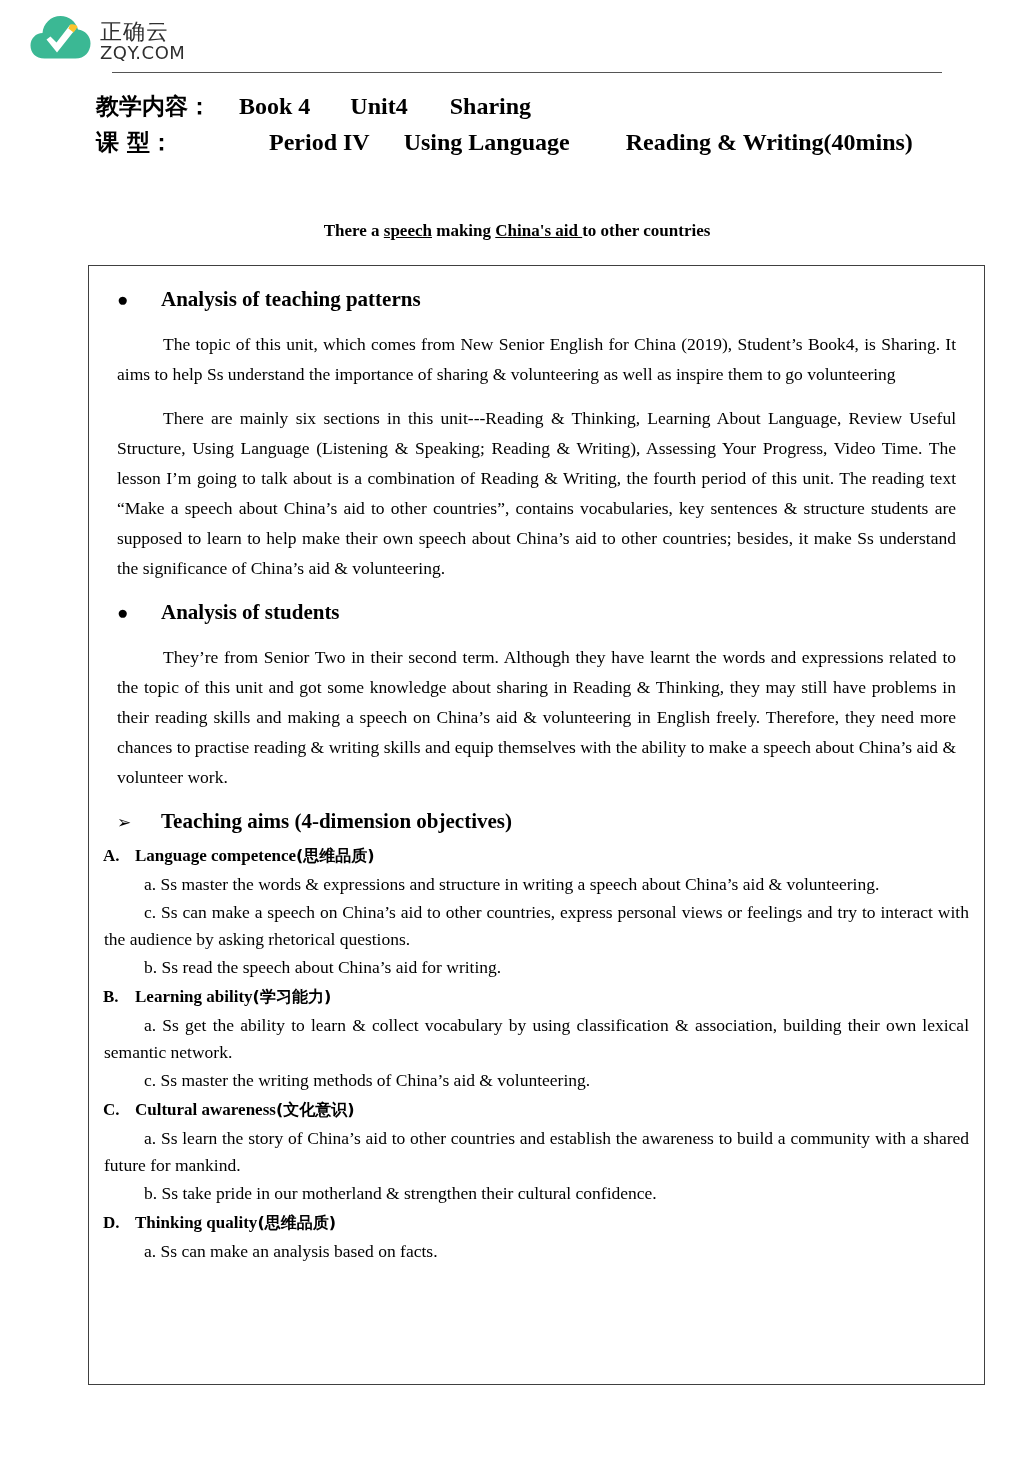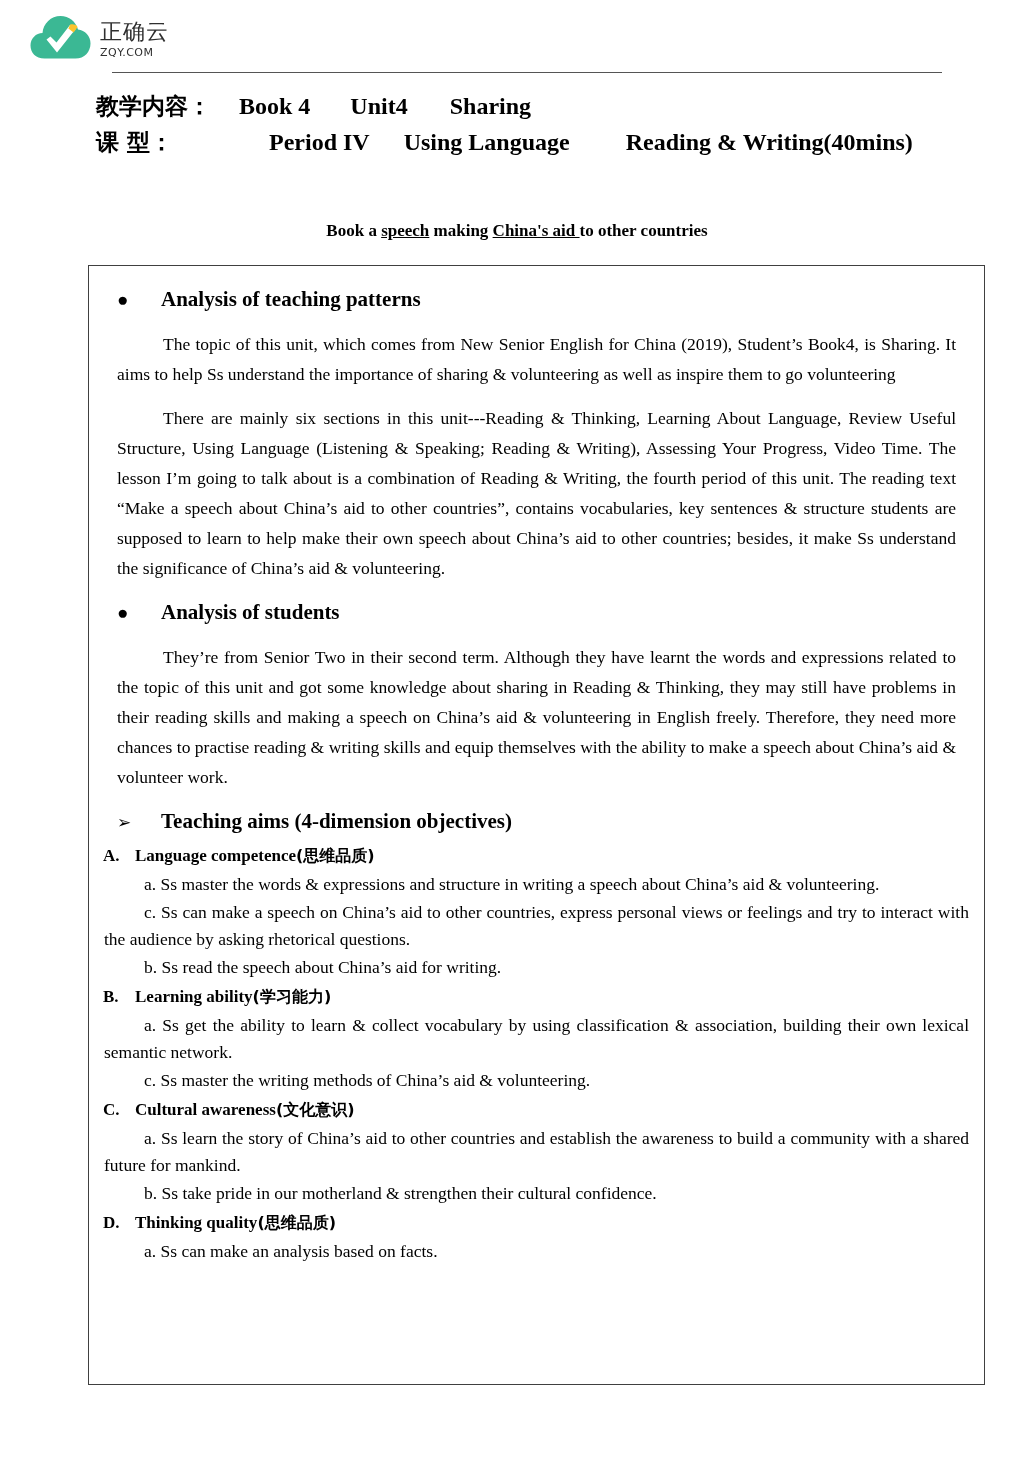--- a/index.html
+++ b/index.html
@@ -52,21 +52,21 @@
     display: block;
     font-family: "DejaVu Sans", "Liberation Sans", sans-serif;
     font-size: 22px;
     line-height: 24px;
     letter-spacing: 1px;
     color: #2f2f2f;
   }
   .logo-en {
     display: block;
     font-family: "DejaVu Sans", "Liberation Sans", sans-serif;
-    font-size: 11px;
+    font-size: 18px;
     line-height: 17px;
     letter-spacing: 0.5px;
     color: #2f2f2f;
   }
   .header-rule {
     position: absolute;
     left: 112px;
     top: 72px;
     width: 830px;
     height: 1px;
@@ -208,21 +208,21 @@
       </span>
     </div>
     <div class="header-rule"></div>
   </div>
 
   <div class="title-block">
     <div class="title-line"><span class="t-cn">教学内容：</span><span class="t-gap-a"></span><span>Book 4</span><span class="t-gap-b"></span><span>Unit4</span><span class="t-gap-c"></span><span>Sharing</span></div>
     <div class="title-line-2"><span class="t-cn">课 型：</span><span class="t-gap-d"></span><span>Period IV</span><span class="t-gap-e"></span><span>Using Language</span><span class="t-gap-f"></span><span>Reading &amp; Writing</span><span>(40mins)</span></div>
   </div>
 
-  <div class="subtitle"><span>Book a </span><u>speech</u><span> making </span><u>China's aid </u><span>to other countries</span></div>
+  <div class="subtitle"><span>There a </span><u>speech</u><span> making </span><u>China's aid </u><span>to other countries</span></div>
 
   <div class="content-box">
 
     <div class="head-row first">
       <span class="bullet-dot">●</span>
       <span class="head-text">Analysis of teaching patterns</span>
     </div>
     <p class="body-par">The topic of this unit, which comes from New Senior English for China (2019), Student’s Book4, is Sharing. It aims to help Ss understand the importance of sharing &amp; volunteering as well as inspire them to go volunteering</p>
     <p class="body-par">There are mainly six sections in this unit---Reading &amp; Thinking, Learning About Language, Review Useful Structure, Using Language (Listening &amp; Speaking; Reading &amp; Writing), Assessing Your Progress, Video Time. The lesson I’m going to talk about is a combination of Reading &amp; Writing, the fourth period of this unit. The reading text “Make a speech about China’s aid to other countries”, contains vocabularies, key sentences &amp; structure students are supposed to learn to help make their own speech about China’s aid to other countries; besides, it make Ss understand the significance of China’s aid &amp; volunteering.</p>
 

